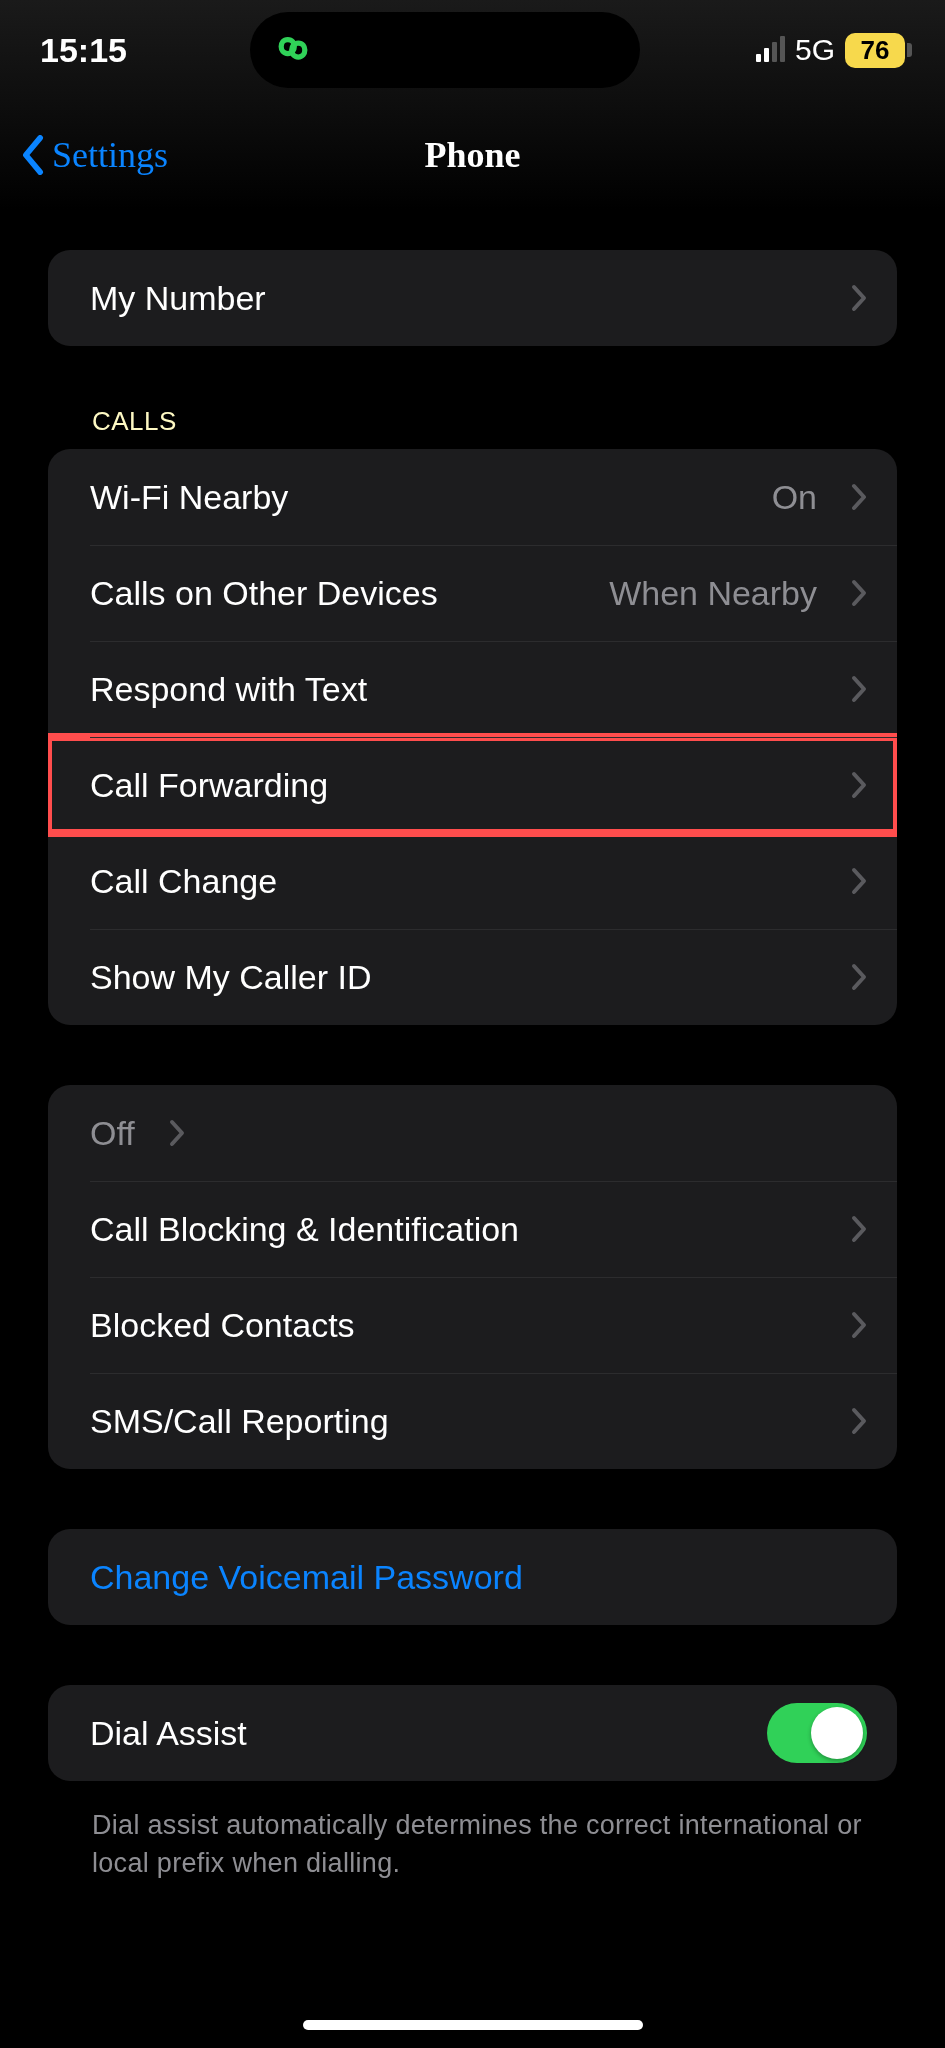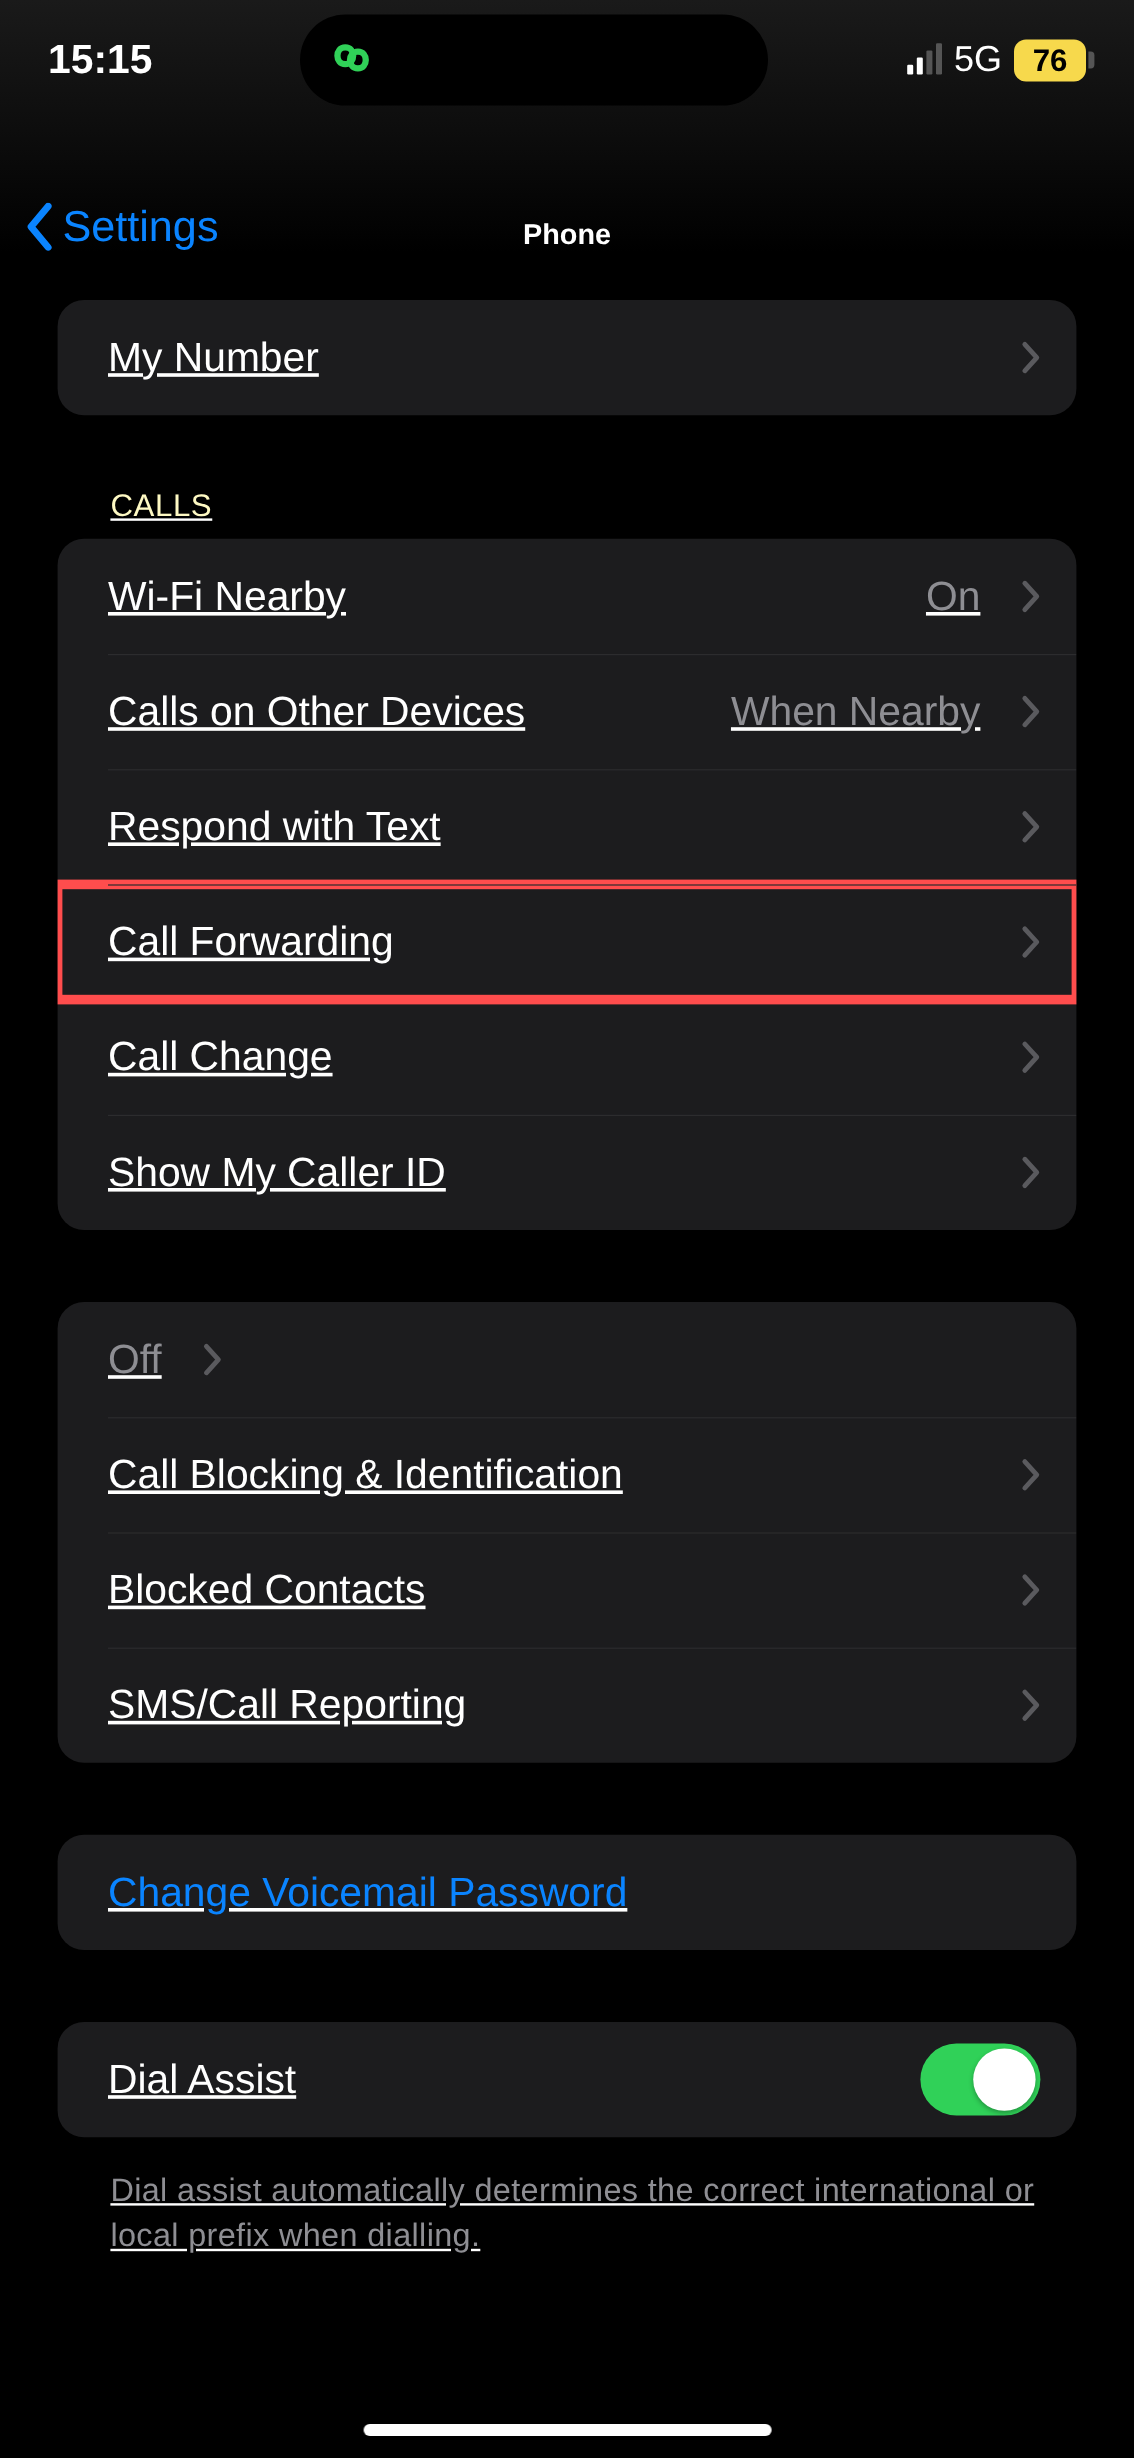--- a/index.html
+++ b/index.html
@@ -82,48 +82,48 @@
     width:5px;
     height:14px;
     background:#555;
     border-radius:0 3px 3px 0;
   }
 
   
   .nav-bar {
     position: relative;
     display: flex;
-    align-items: flex-end;
+    align-items: center;
     height: 110px;
     padding: 0 20px;
     background: linear-gradient(to bottom, #0e0e0e 0%, #000 100%);
+    font-family: Liberation Serif, serif;
   }
   .nav-back {
     display: flex;
     align-items: center;
     color: #0a84ff;
     font-size: 36px;
     gap: 6px;
   }
   .nav-back .chev {
     font-size: 44px;
     line-height: 0;
   }
   .nav-title {
     position:absolute;
     left:50%;
     transform:translateX(-50%);
-    font-size: 24px;
+    font-size: 36px;
     font-weight: 600;
   }
 
   
   .content {
     padding: 40px 48px 0 48px;
-    text-decoration: underline;
   }
 
   .group-header {
     font-size: 26px;
     color: #fef9c3;
     text-transform: uppercase;
     padding: 0 0 12px 44px;
     letter-spacing: 0.5px;
     margin-top: 38px;
   }

